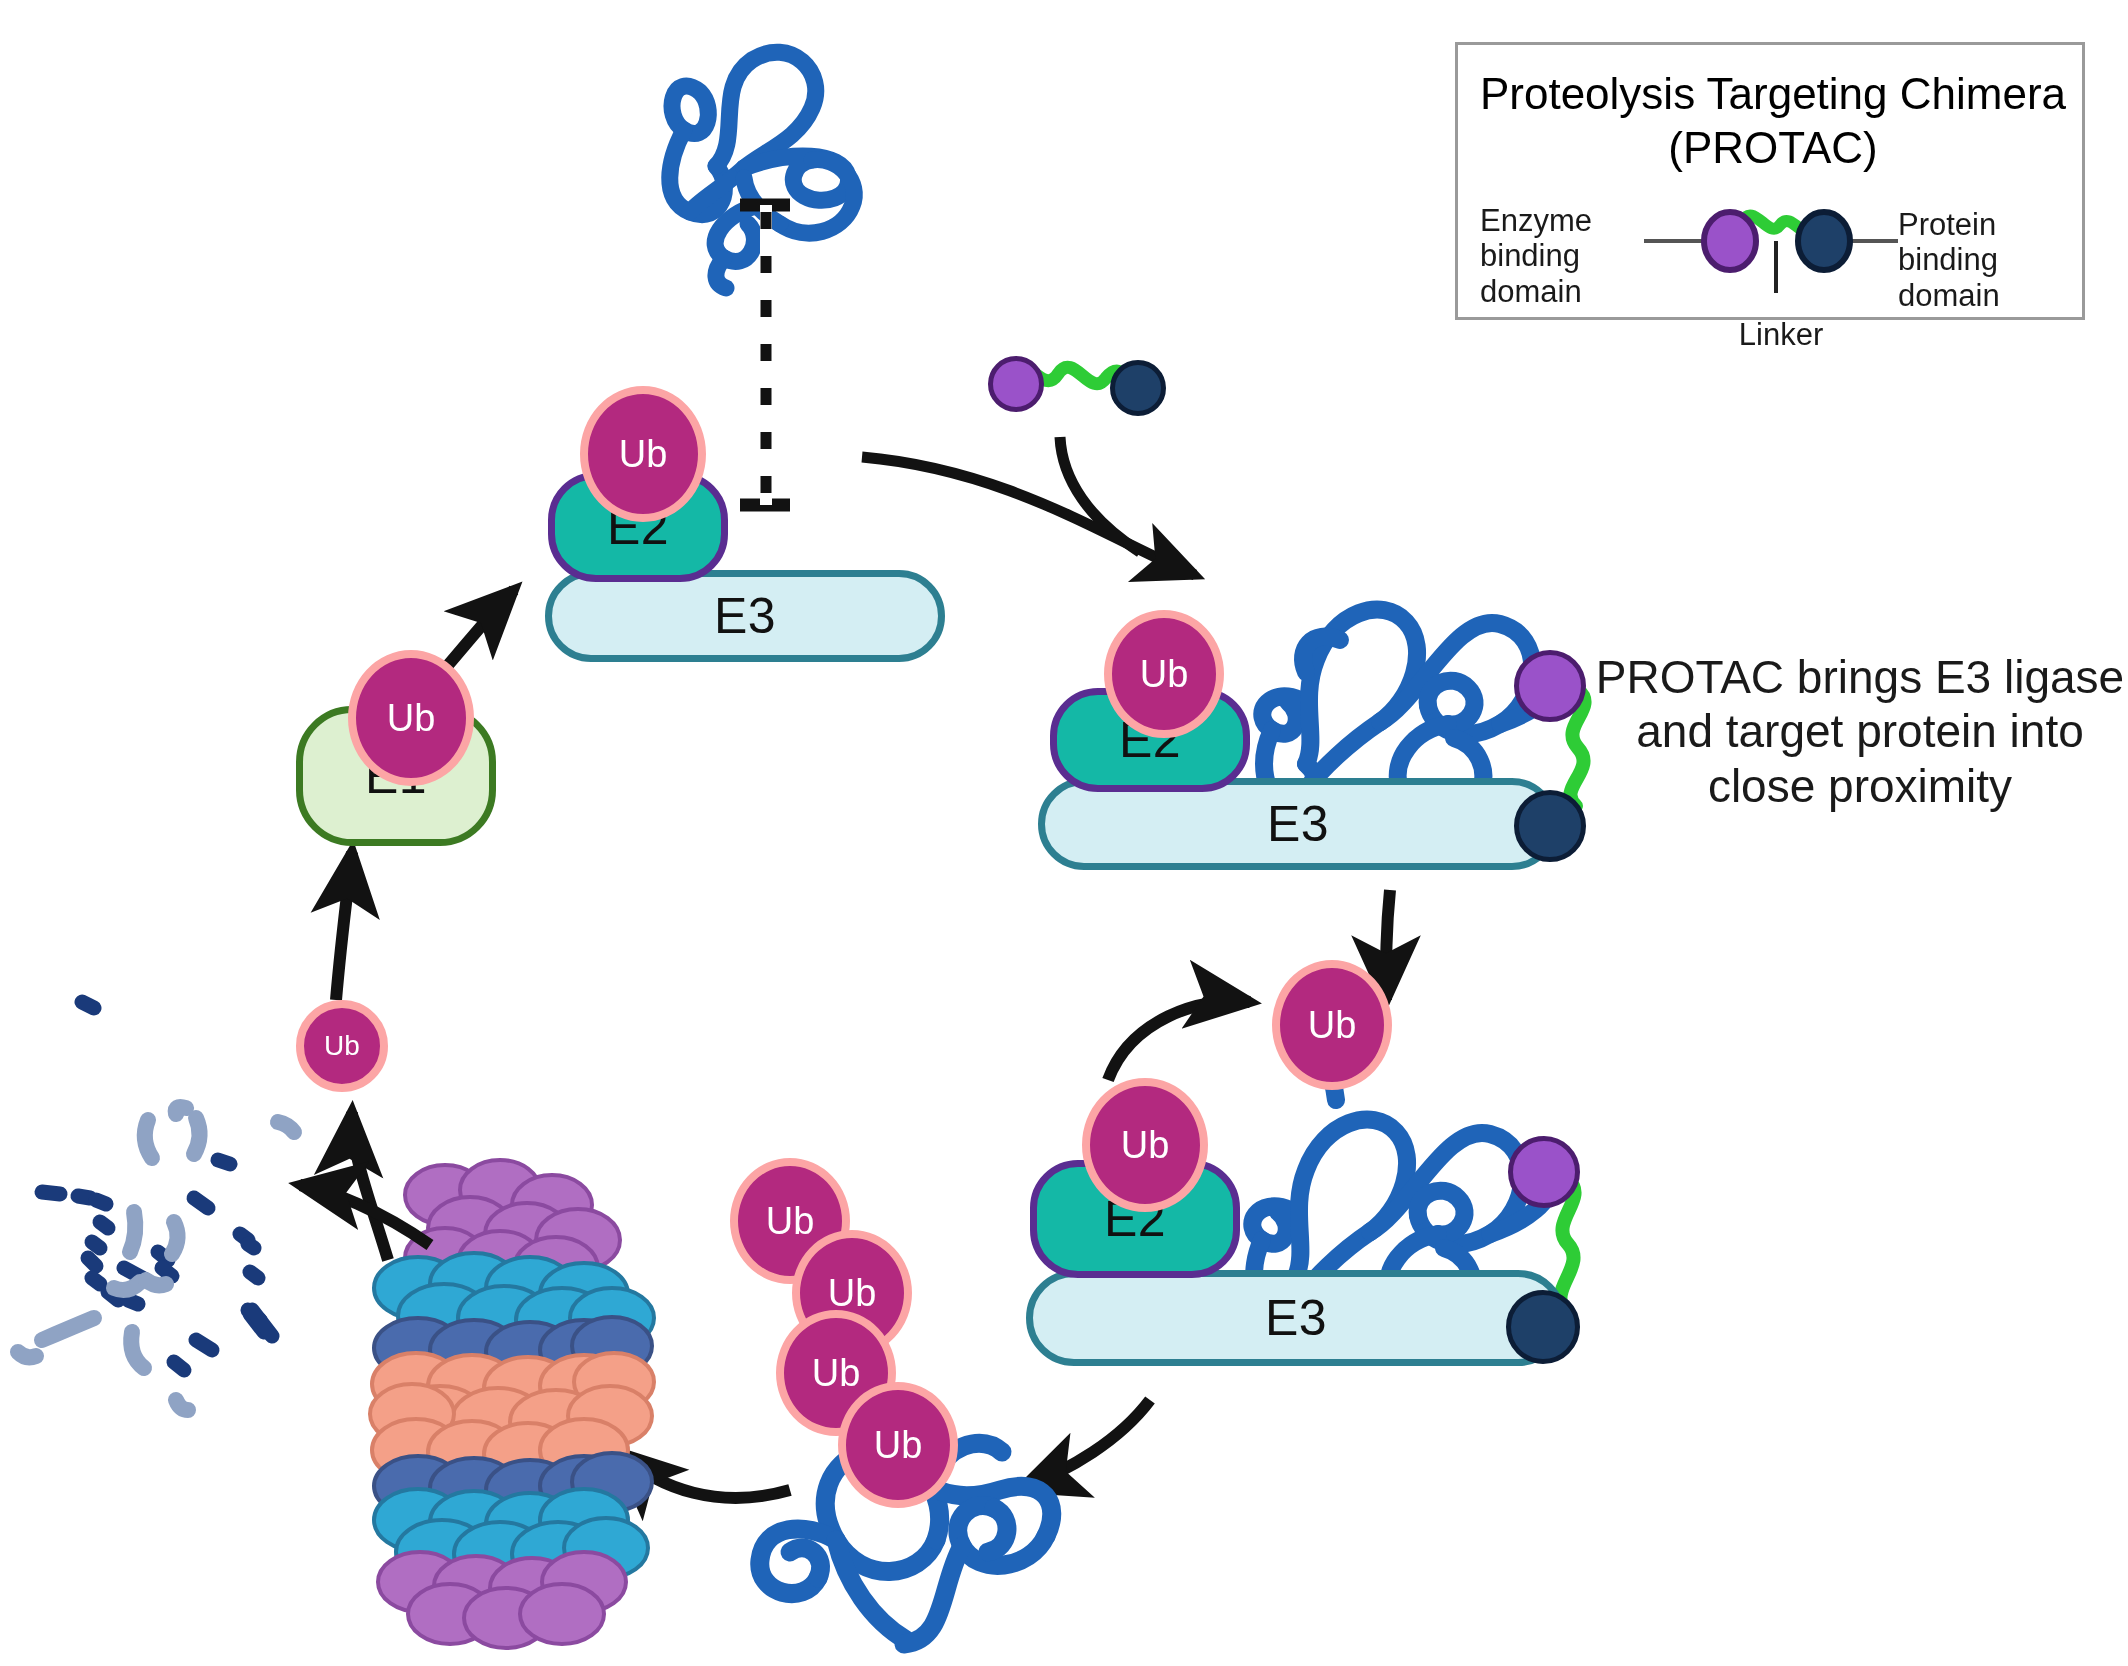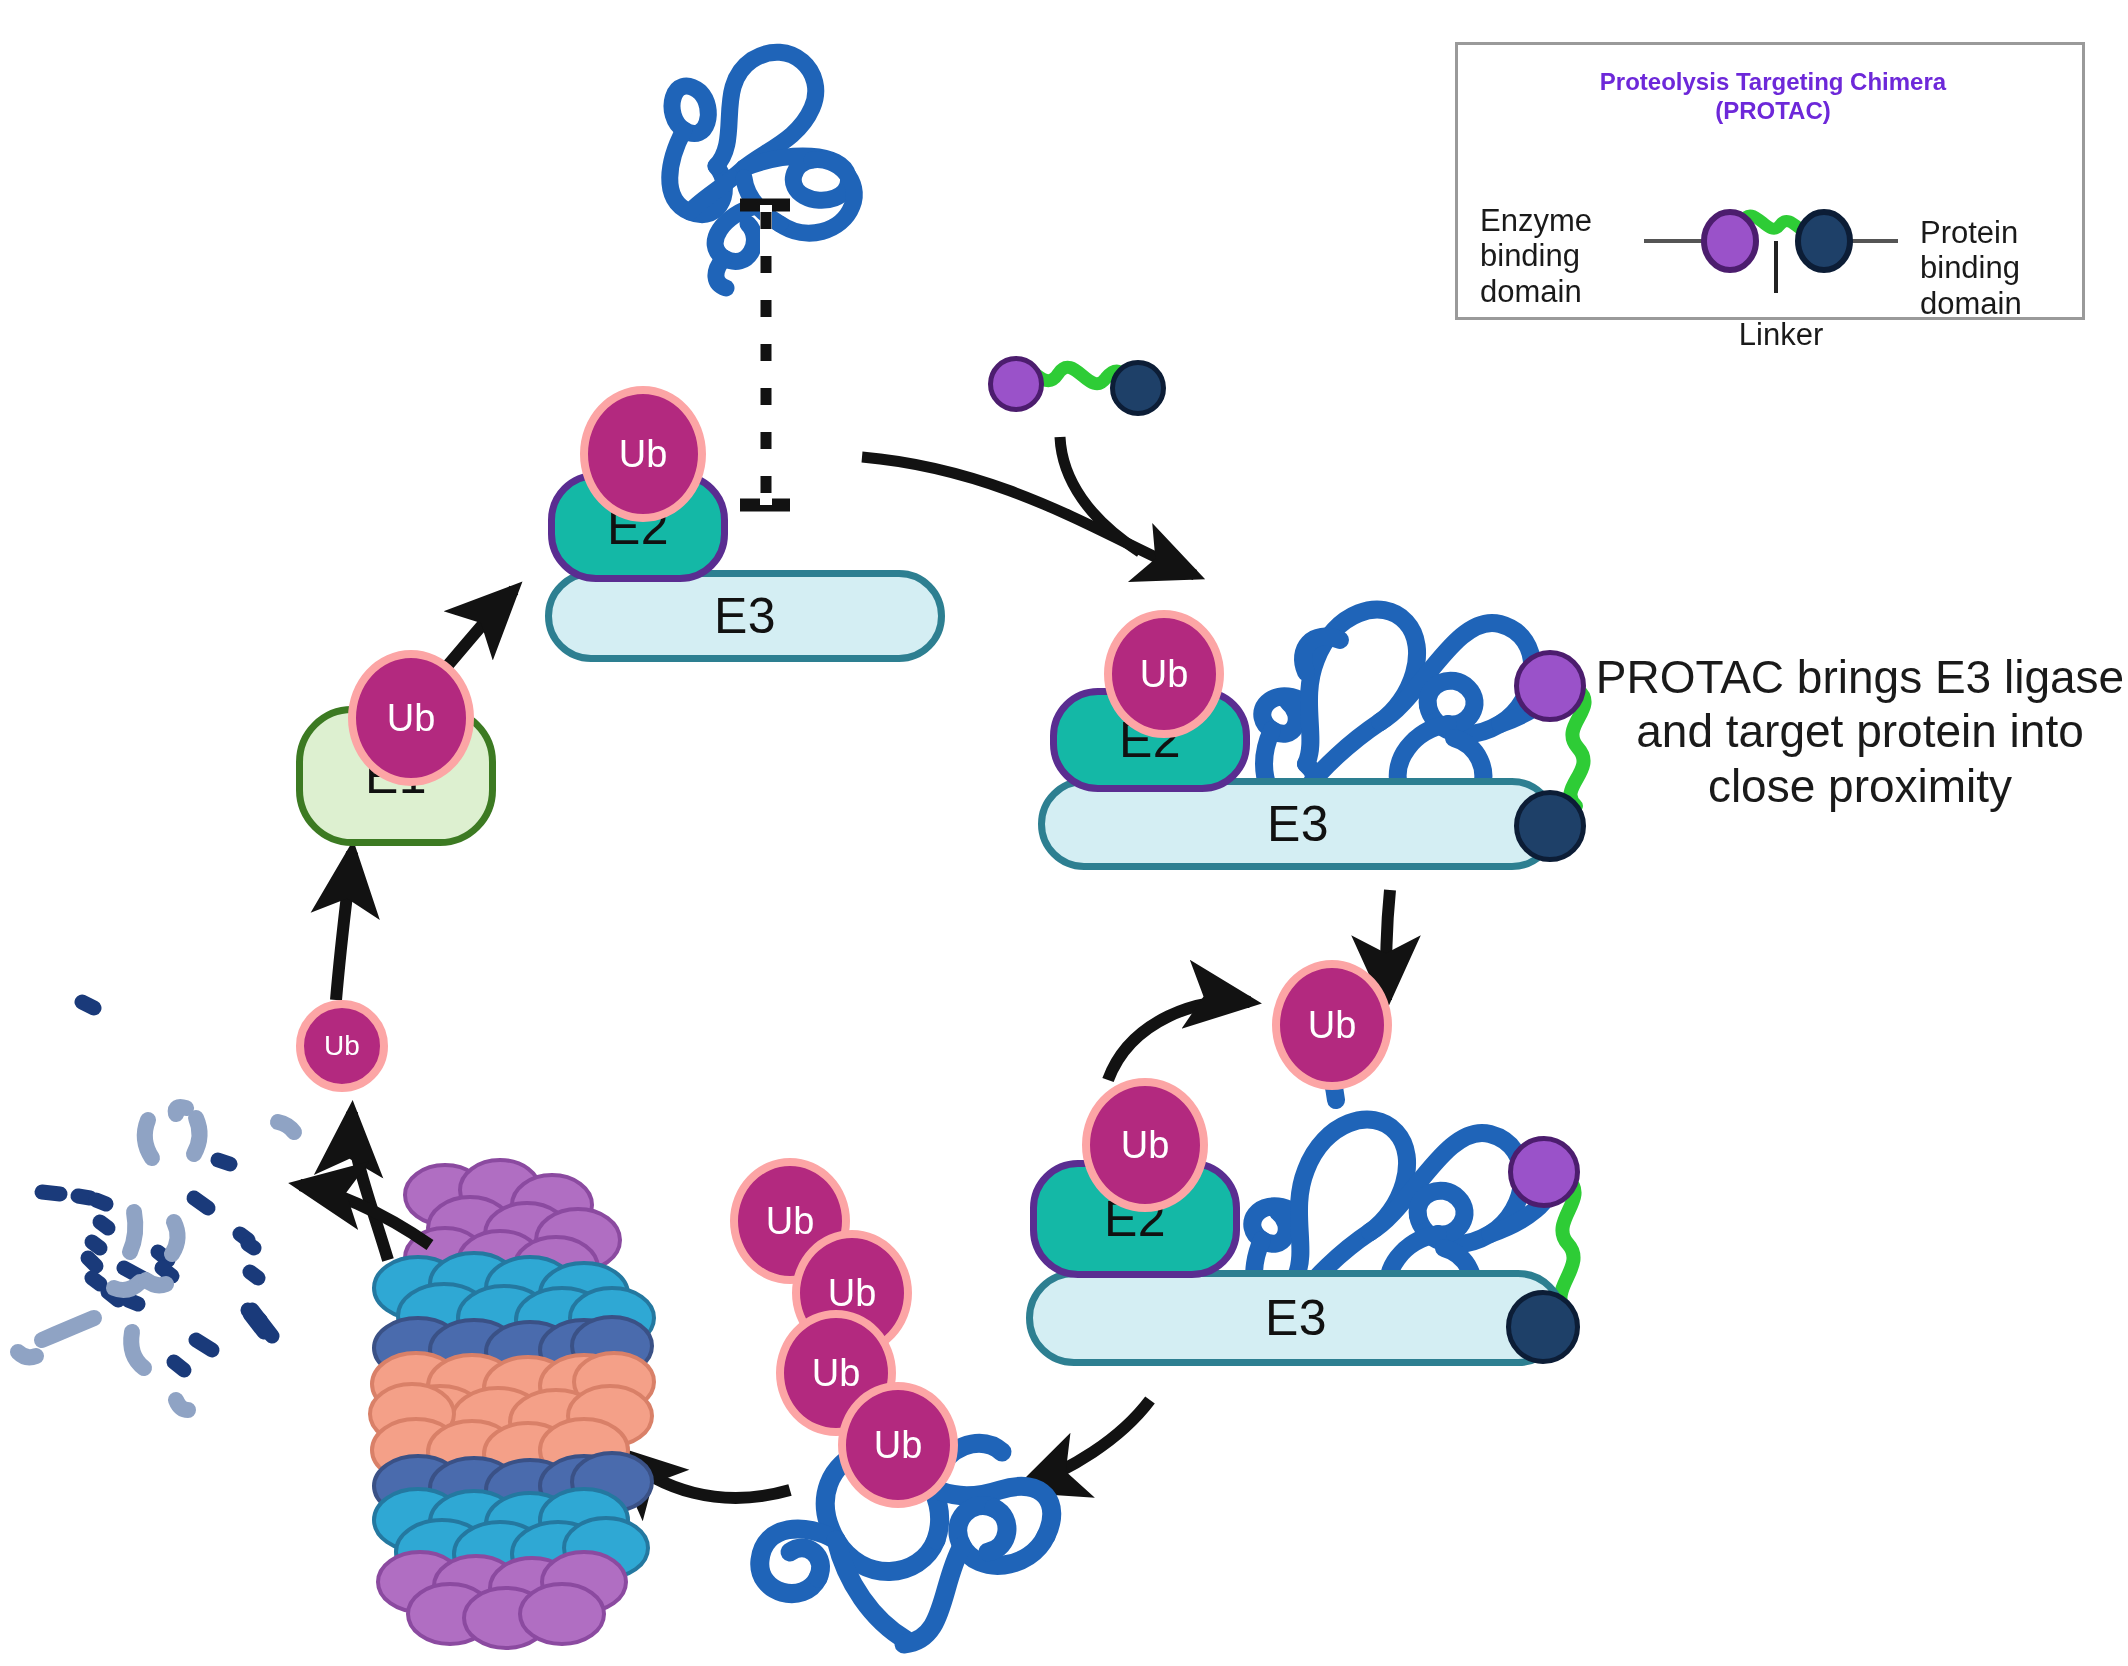--- a/index.html
+++ b/index.html
@@ -24,28 +24,28 @@
   #note-left{left:10px;top:258px;width:740px;}
   #note-right{left:1580px;top:650px;width:560px;text-align:center;}
 
   
   #legend{
     position:absolute;left:1455px;top:42px;width:630px;height:278px;
     background:#ffffff;border:3px solid #9a9a9a;box-sizing:border-box;
   }
   #legend-title{
     position:absolute;left:0;top:22px;width:630px;text-align:center;
-    font-size:24px;font-weight:bold;line-height:1.22;white-space:pre-line;
-    color:#6d28d9;
+    font-size:44px;font-weight:normal;line-height:1.22;white-space:pre-line;
+    color:#000000;
   }
   .legend-label{
     position:absolute;font-size:31px;line-height:1.14;white-space:pre-line;color:#1a1a1a;
   }
   #legend-label-enzyme{left:22px;top:158px;width:175px;text-align:left;}
-  #legend-label-protein{left:440px;top:170px;width:180px;text-align:left;margin-left:22px;}
+  #legend-label-protein{left:440px;top:162px;width:180px;text-align:left;}
   #legend-label-linker{left:223px;top:272px;width:200px;text-align:center;}
 
   
   .cap{
     position:absolute;box-sizing:border-box;
     display:flex;align-items:center;justify-content:center;
     font-size:0;
   }
   .cap span{font-size:50px;color:#111;letter-spacing:.5px;}
 

